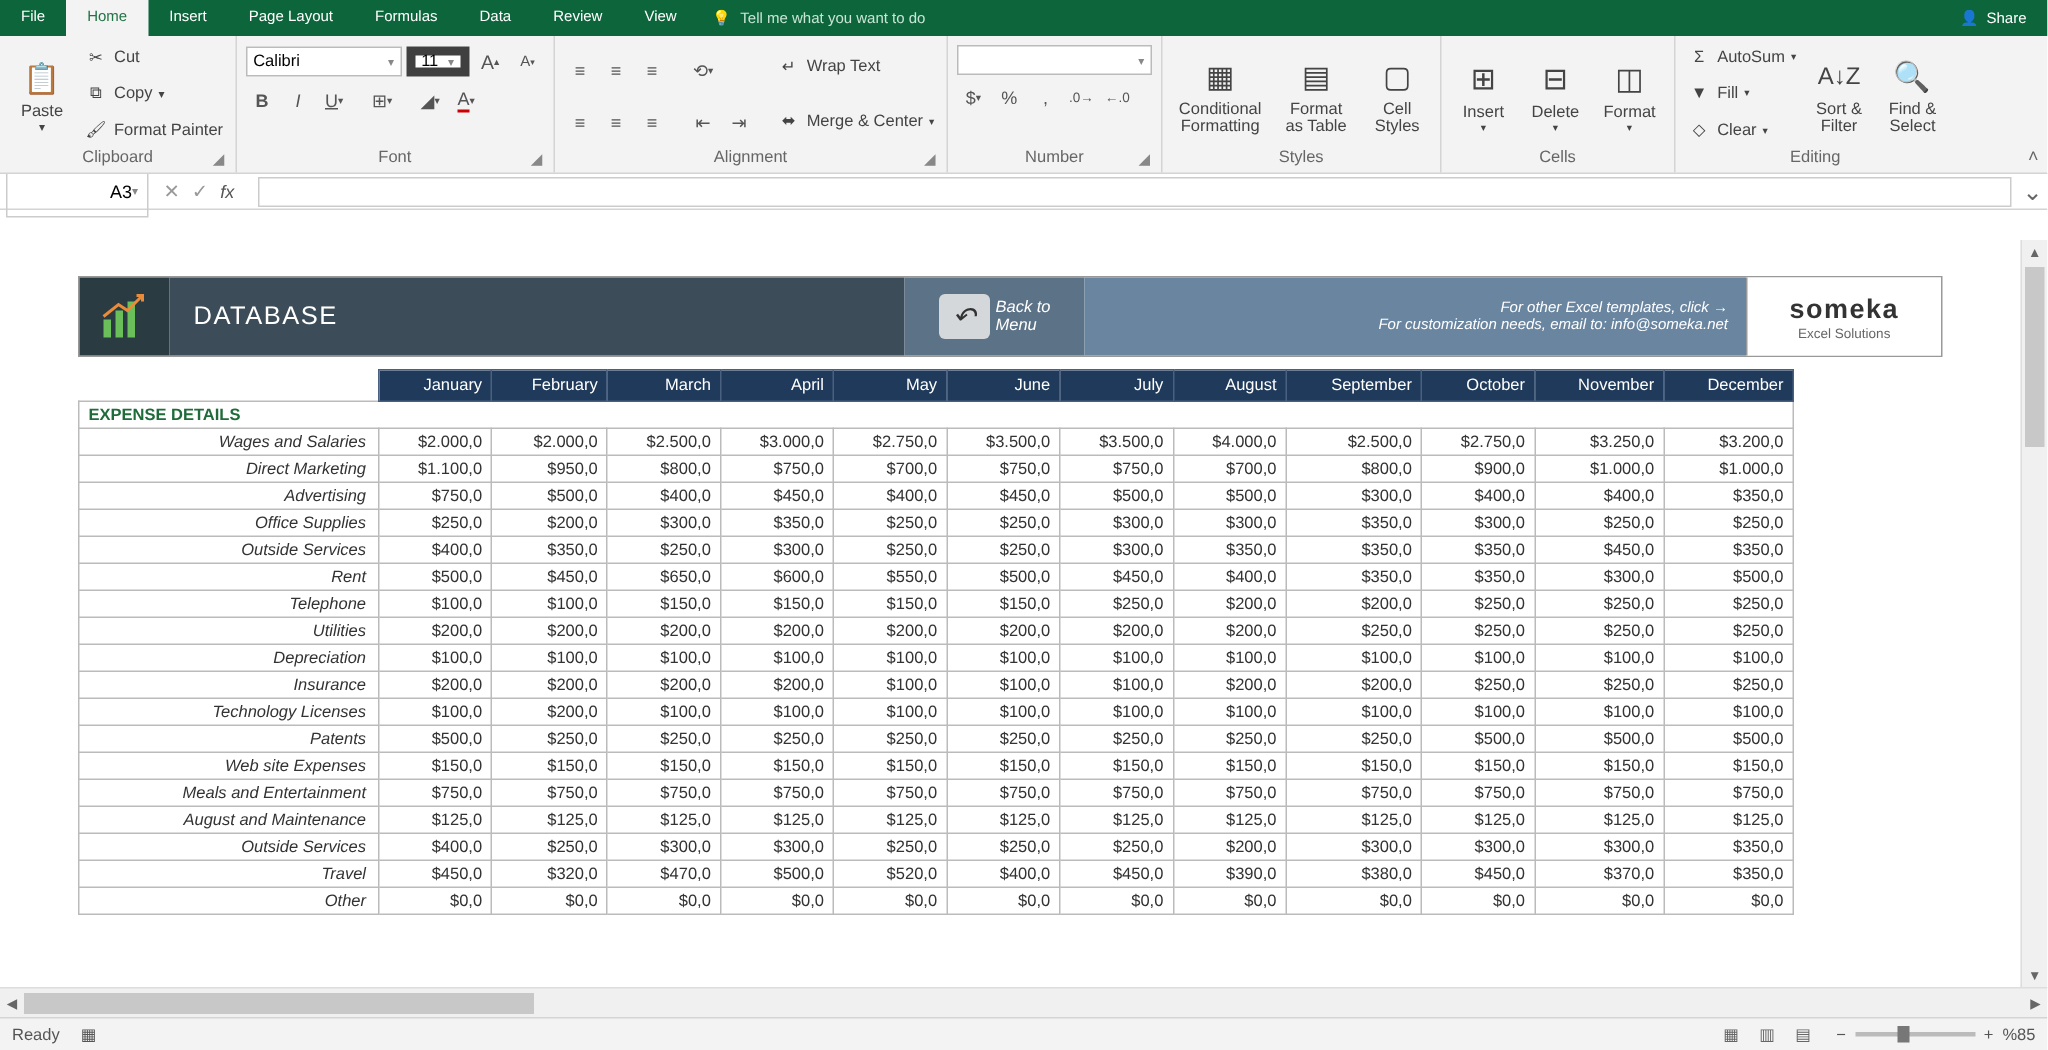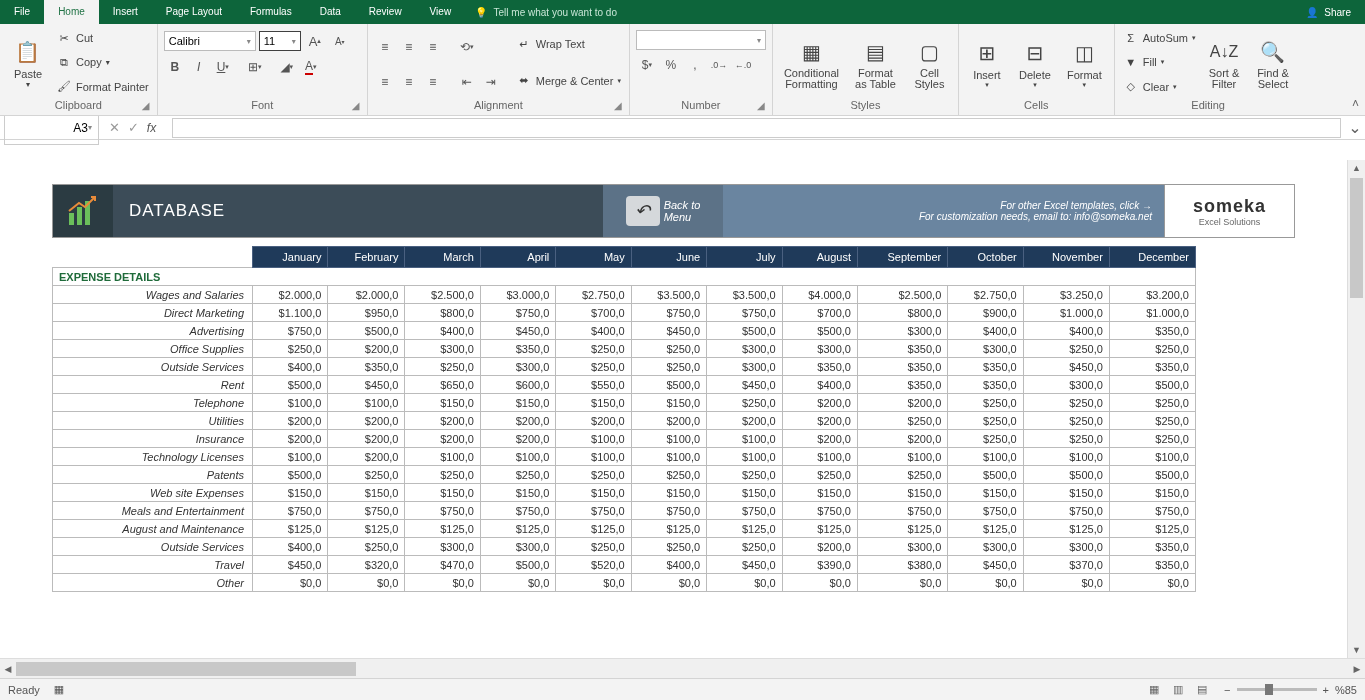--- a/index.html
+++ b/index.html
@@ -12,22 +12,22 @@
 .ribbon{height:92px;background:#f3f3f3;border-bottom:1px solid #d4d4d4;display:flex;position:relative}
 .ribbon-group{display:flex;flex-direction:column;border-right:1px solid #d4d4d4;padding:2px 6px;position:relative}
 .ribbon-group .group-content{flex:1;display:flex;gap:4px}
 .ribbon-group .group-label{text-align:center;font-size:11px;color:#666;padding-bottom:2px}
 .ribbon-group .dialog-launcher{position:absolute;right:3px;bottom:3px;width:12px;height:12px;font-size:10px;color:#888;cursor:pointer}
 .big-btn{display:flex;flex-direction:column;align-items:center;justify-content:center;padding:2px 6px;cursor:pointer;font-size:11px;color:#444}
 .big-btn .icon-lg{width:32px;height:32px;display:flex;align-items:center;justify-content:center;font-size:20px}
 .small-row{display:flex;align-items:center;gap:4px;font-size:11px;color:#444;cursor:pointer;padding:1px 2px;height:22px}
 .small-row .icon-sm{width:16px;height:16px;display:flex;align-items:center;justify-content:center}
 .col-stack{display:flex;flex-direction:column;justify-content:space-around}
-.font-name{width:92px;height:20px;border:1px solid #bbb;background:#fff;font-size:11px;padding:0 4px;display:flex;align-items:center;justify-content:space-between}
-.font-size{width:42px;height:20px;border:1px solid #404040;background:#fff;font-size:11px;padding:0 4px;display:flex;align-items:center;justify-content:space-between}
+.font-name{width:104px;height:20px;border:1px solid #bbb;background:#fff;font-size:11px;padding:0 4px;display:flex;align-items:center;justify-content:space-between}
+.font-size{width:42px;height:20px;border:6px solid #404040;background:#fff;font-size:11px;padding:0 4px;display:flex;align-items:center;justify-content:space-between}
 .btn-row{display:flex;gap:2px}
 .mini-btn{width:22px;height:22px;display:flex;align-items:center;justify-content:center;font-size:12px;color:#555;cursor:pointer;border:1px solid transparent}
 .number-format{width:130px;height:20px;border:1px solid #bbb;background:#fff;font-size:11px;padding:0 4px;display:flex;align-items:center;justify-content:space-between;color:#999}
 .collapse-ribbon{position:absolute;right:6px;bottom:4px;font-size:12px;color:#666;cursor:pointer}
 .name-box-row{height:24px;background:#fff;border-bottom:1px solid #d4d4d4;display:flex;align-items:center}
 .name-box{width:95px;height:20px;border:1px solid #ccc;margin-left:4px;font-size:12px;padding:16px 6px;display:flex;align-items:center;justify-content:flex-end}
 .fx-btns{display:flex;align-items:center;gap:8px;padding:0 10px;color:#999;font-size:13px}
 .fx-label{font-style:italic;font-size:12px;color:#555;padding-right:6px}
 .formula-bar{flex:1;height:20px;border:1px solid #ccc;margin-right:4px;background:#fff}
 .formula-expand{width:20px;text-align:center;color:#666;cursor:pointer}
@@ -463,20 +463,35 @@
           <td>$200,0</td>
           <td>$200,0</td>
           <td>$200,0</td>
           <td>$200,0</td>
           <td>$250,0</td>
           <td>$250,0</td>
           <td>$250,0</td>
           <td>$250,0</td>
         </tr>
         <tr>
+          <td class="label">Depreciation</td>
+          <td>$100,0</td>
+          <td>$100,0</td>
+          <td>$100,0</td>
+          <td>$100,0</td>
+          <td>$100,0</td>
+          <td>$100,0</td>
+          <td>$100,0</td>
+          <td>$100,0</td>
+          <td>$100,0</td>
+          <td>$100,0</td>
+          <td>$100,0</td>
+          <td>$100,0</td>
+        </tr>
+        <tr>
           <td class="label">Insurance</td>
           <td>$200,0</td>
           <td>$200,0</td>
           <td>$200,0</td>
           <td>$200,0</td>
           <td>$100,0</td>
           <td>$100,0</td>
           <td>$100,0</td>
           <td>$200,0</td>
           <td>$200,0</td>

